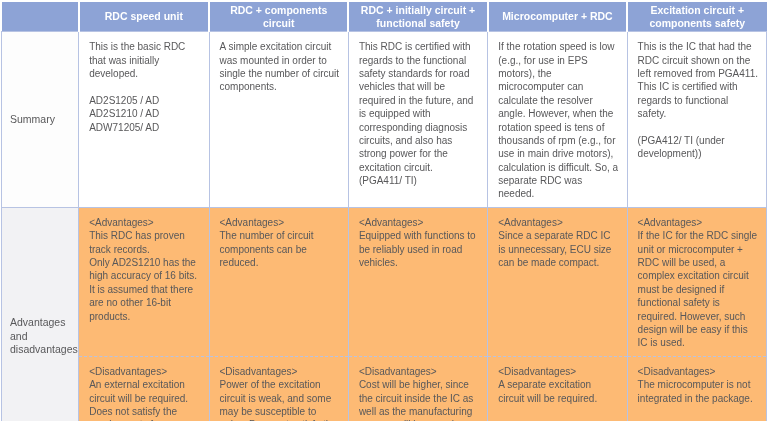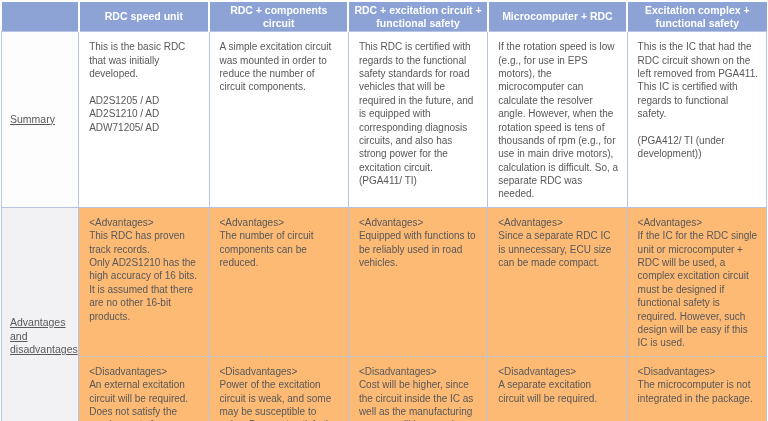--- a/index.html
+++ b/index.html
@@ -52,21 +52,20 @@
   tr.adv-row td { height: 133px; }
   tr.dis-row td { height: 95px; }
 
   
   td.rowlabel {
     vertical-align: middle;
     background: #fdfdfd;
     font-size: 10.5px;
     padding: 4px 6px 4px 8px;
     line-height: 1.3;
-    text-decoration: underline;
   }
   tr.adv-row td.rowlabel { background: #f2f2f4; }
 
   
   tr.adv-row td, tr.dis-row td { background: #fdba74; }
 
   
   tr.adv-row td { border-bottom: 1px dashed #b7c3e3; }
   tr.dis-row td { border-top: 1px dashed #b7c3e3; }
 
@@ -85,36 +84,36 @@
         <col class="c-3">
         <col class="c-4">
         <col class="c-5">
     </colgroup>
 
     <tbody>
         <tr class="header-row">
       <th class="corner"></th>
       <th>RDC speed unit</th>
       <th>RDC + components circuit</th>
-      <th>RDC + excitation circuit + functional safety</th>
+      <th>RDC + initially circuit + functional safety</th>
       <th>Microcomputer + RDC</th>
-      <th>Excitation complex + functional safety</th>
+      <th>Excitation circuit + components safety</th>
     </tr>
 
     <tr class="summary-row">
       <td class="rowlabel">Summary</td>
       <td>
             <div class="celltext">This is the basic RDC that was initially developed.
 
 AD2S1205 / AD
 AD2S1210 / AD
 ADW71205/ AD</div>
           </td>
       <td>
-            <div class="celltext">A simple excitation circuit was mounted in order to reduce the number of circuit components.</div>
+            <div class="celltext">A simple excitation circuit was mounted in order to single the number of circuit components.</div>
           </td>
       <td>
             <div class="celltext">This RDC is certified with regards to the functional safety standards for road vehicles that will be required in the future, and is equipped with corresponding diagnosis circuits, and also has strong power for the excitation circuit.
 (PGA411/ TI)</div>
           </td>
       <td>
             <div class="celltext">If the rotation speed is low (e.g., for use in EPS motors), the microcomputer can calculate the resolver angle. However, when the rotation speed is tens of thousands of rpm (e.g., for use in main drive motors), calculation is difficult. So, a separate RDC was needed.</div>
           </td>
       <td>
             <div class="celltext">This is the IC that had the RDC circuit shown on the left removed from PGA411. This IC is certified with regards to functional safety.

